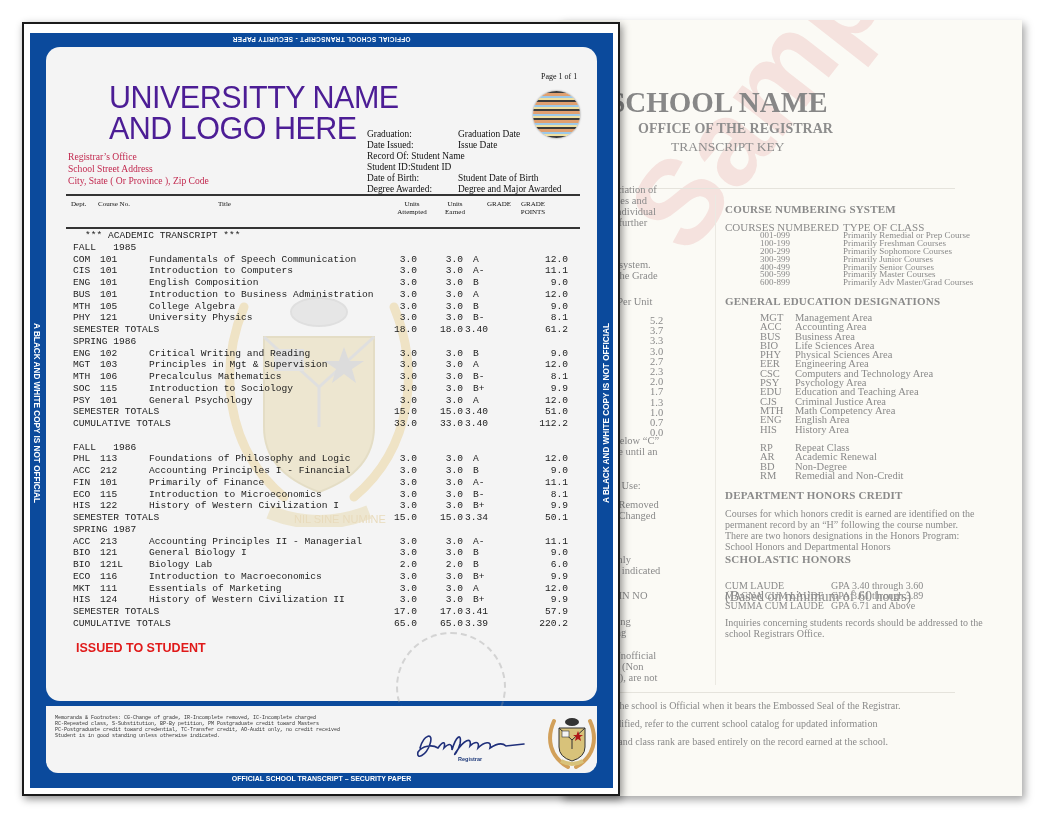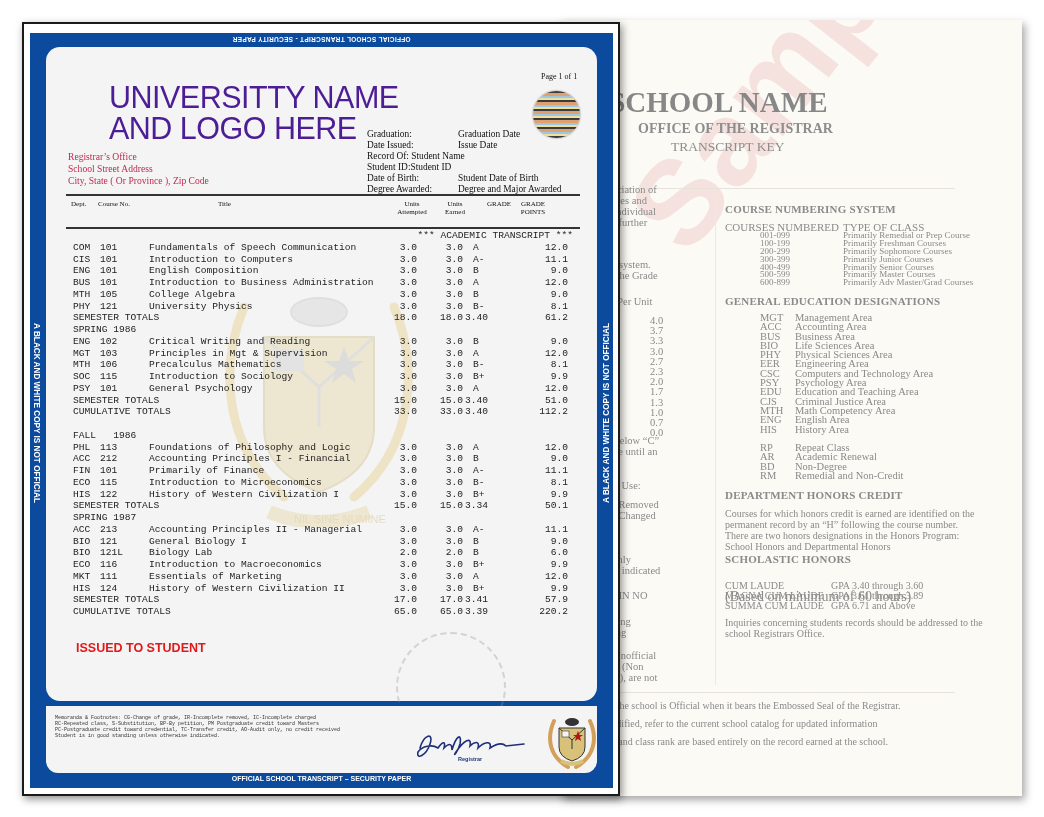--- a/index.html
+++ b/index.html
@@ -107,21 +107,21 @@
   }
   .t-row { position: relative; height: 11.75px; white-space: pre; }
   .t-row span { position: absolute; top: 0; }
   .t-dept { left: 0; }
   .t-num { left: 27px; }
   .t-title { left: 76px; }
   .t-att { right: 156px; }
   .t-earn { right: 110px; }
   .t-grade { left: 400px; }
   .t-gp { right: 5px; }
-  .t-center { left: 0; width: 100%; text-align: right; }
+  .t-center { left: 12px; width: 100%; text-align: left; }
 
   .issued { position: absolute; left: 55px; top: 630px; font-family: "Liberation Sans", sans-serif; font-weight: bold; font-size: 12.5px; color: #e01a1a; position: absolute; }
 
   .emboss { position: absolute; left: 368px; top: 615px; width: 110px; height: 110px; border-radius: 50%;
     border: 2px dashed rgba(150,150,150,0.35); pointer-events: none; }
 
   .memo { position: absolute; left: 9px; top: 9px; font-family: "Liberation Mono", monospace; font-size: 5px; line-height: 6px; color: #333; white-space: pre; }
   .signature { position: absolute; left: 366px; top: 20px; width: 120px; height: 38px; }
   .sig-label { position: absolute; left: 412px; top: 50px; font-family: "Liberation Sans", sans-serif; font-size: 5.5px; font-weight: bold; color: #1f3a7a; }
   .foot-crest { position: absolute; left: 500px; top: 5px; width: 52px; height: 60px; }
@@ -156,21 +156,21 @@
     <div class="blk" style="top:374px">AO = Audit only</div>
     <div class="blk" style="top:385px">less otherwise indicated</div>
     <div class="blk" style="top:410px">ADE COLUMN NO</div>
     <div class="blk" style="top:436px">hdrawal Pending</div>
     <div class="blk" style="top:447px">hdrawal Failing</div>
     <div class="blk" style="top:470px">F) and UW (Unofficial</div>
     <div class="blk" style="top:481px">ting GPA. ND (Non</div>
     <div class="blk" style="top:492px">emic Renewal), are not</div>
   </div>
   <div class="gp-list">
-    <div>4.0</div>
+    <div>5.2</div>
     <div>3.7</div>
     <div>3.3</div>
     <div>3.0</div>
     <div>2.7</div>
     <div>2.3</div>
     <div>2.0</div>
     <div>1.7</div>
     <div>1.3</div>
     <div>1.0</div>
     <div>0.7</div>
@@ -389,20 +389,21 @@
       <div class="col-hdr" style="left:348px;width:36px">Units Attempted</div>
       <div class="col-hdr" style="left:396px;width:26px">Units Earned</div>
       <div class="col-hdr" style="left:441px">GRADE</div>
       <div class="col-hdr" style="left:472px;width:30px">GRADE POINTS</div>
       <div class="hdr-rule2"></div>
 
       <div class="transcript-body" id="tbody">
         <div class="t-row">
           <span class="t-center">*** ACADEMIC TRANSCRIPT ***</span>
         </div>
+      <div class="t-row"><span class="t-dept">FALL   1985</span></div>
           <div class="t-row"><span class="t-dept">COM</span><span class="t-num">101</span><span class="t-title">Fundamentals of Speech Communication</span><span class="t-att">3.0</span><span class="t-earn">3.0</span><span class="t-grade">A</span><span class="t-gp">12.0</span></div>
           <div class="t-row"><span class="t-dept">CIS</span><span class="t-num">101</span><span class="t-title">Introduction to Computers</span><span class="t-att">3.0</span><span class="t-earn">3.0</span><span class="t-grade">A-</span><span class="t-gp">11.1</span></div>
           <div class="t-row"><span class="t-dept">ENG</span><span class="t-num">101</span><span class="t-title">English Composition</span><span class="t-att">3.0</span><span class="t-earn">3.0</span><span class="t-grade">B</span><span class="t-gp">9.0</span></div>
           <div class="t-row"><span class="t-dept">BUS</span><span class="t-num">101</span><span class="t-title">Introduction to Business Administration</span><span class="t-att">3.0</span><span class="t-earn">3.0</span><span class="t-grade">A</span><span class="t-gp">12.0</span></div>
           <div class="t-row"><span class="t-dept">MTH</span><span class="t-num">105</span><span class="t-title">College Algebra</span><span class="t-att">3.0</span><span class="t-earn">3.0</span><span class="t-grade">B</span><span class="t-gp">9.0</span></div>
           <div class="t-row"><span class="t-dept">PHY</span><span class="t-num">121</span><span class="t-title">University Physics</span><span class="t-att">3.0</span><span class="t-earn">3.0</span><span class="t-grade">B-</span><span class="t-gp">8.1</span></div>
           <div class="t-row"><span class="t-dept">SEMESTER TOTALS</span><span class="t-att">18.0</span><span class="t-earn">18.0</span><span class="t-grade" style="left: 392px;">3.40</span><span class="t-gp">61.2</span></div>
           <div class="t-row"><span class="t-dept">SPRING 1986</span></div>
           <div class="t-row"><span class="t-dept">ENG</span><span class="t-num">102</span><span class="t-title">Critical Writing and Reading</span><span class="t-att">3.0</span><span class="t-earn">3.0</span><span class="t-grade">B</span><span class="t-gp">9.0</span></div>
           <div class="t-row"><span class="t-dept">MGT</span><span class="t-num">103</span><span class="t-title">Principles in Mgt &amp; Supervision</span><span class="t-att">3.0</span><span class="t-earn">3.0</span><span class="t-grade">A</span><span class="t-gp">12.0</span></div>

